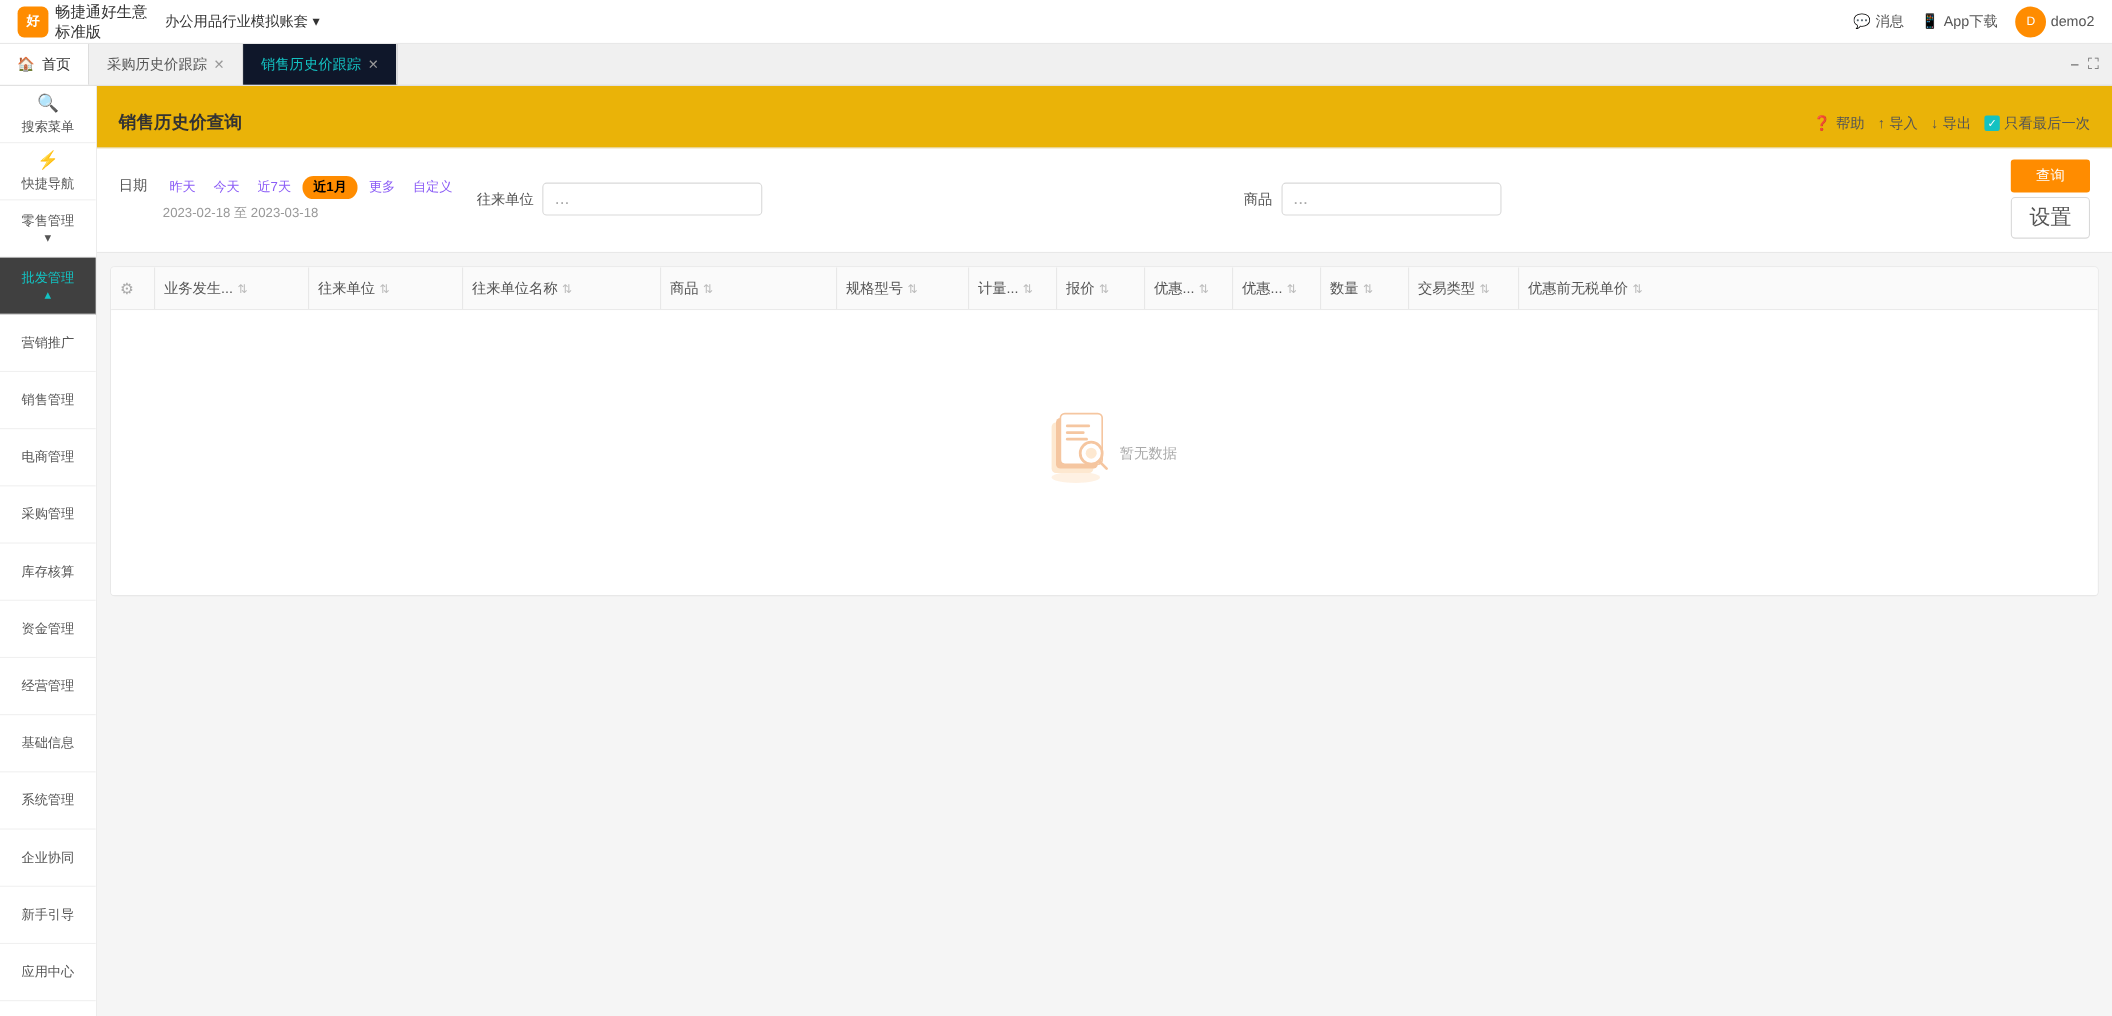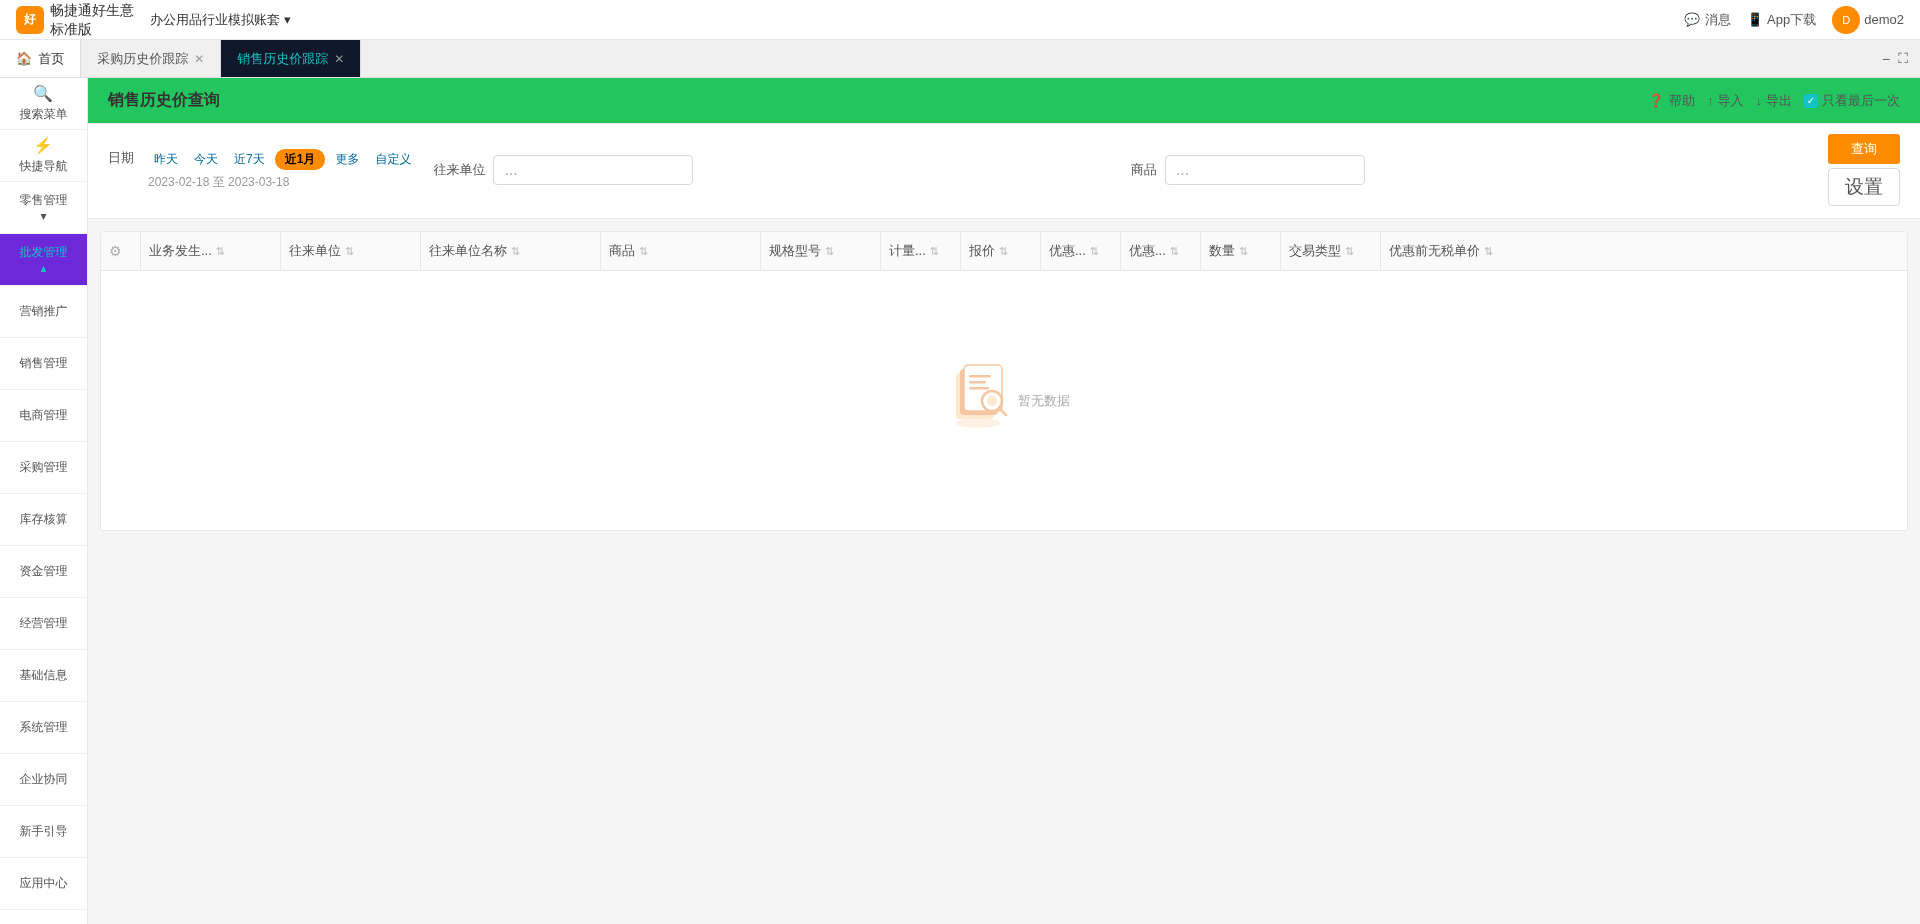--- a/index.html
+++ b/index.html
@@ -80,30 +80,30 @@
       align-items: center;
       justify-content: center;
       padding: 10px 4px;
       cursor: pointer;
       font-size: 12px;
       color: #555;
       border-bottom: 1px solid #f0f0f0;
       min-height: 52px;
       text-align: center;
     }
-    .sidebar-item.active { color: #13c2c2; background: #6d28d9; }
+    .sidebar-item.active { color: #13c2c2; background: #404040; }
     .sidebar-item .item-icon { font-size: 16px; margin-bottom: 3px; }
 
     
     .content-area { flex: 1; display: flex; flex-direction: column; overflow: hidden; background: #f5f5f5; }
 
     
     .page-header {
-      background: #22c55e;
-      padding: 12px 20px 0 20px;
+      background: #eab308;
+      padding: 23px 20px 0 20px;
       border-bottom: 1px solid #e8e8e8;
       flex-shrink: 0;
     }
     .page-title-row {
       display: flex;
       align-items: center;
       justify-content: space-between;
       margin-bottom: 12px;
     }
     .page-title {
@@ -124,21 +124,21 @@
       align-items: center;
       gap: 16px;
       flex-wrap: wrap;
       border-bottom: 1px solid #e8e8e8;
       flex-shrink: 0;
     }
     .filter-group { display: flex; align-items: flex-start; gap: 14px; }
     .filter-label { font-size: 13px; color: #555; white-space: nowrap; }
     .date-filters { display: flex; flex-direction: column; }
     .date-btns { display: flex; align-items: center; gap: 4px; margin-bottom: 4px; }
-    .date-btn { font-size: 12px; color: #0369a1; cursor: pointer; padding: 2px 6px; border-radius: 3px; }
+    .date-btn { font-size: 12px; color: #8b5cf6; cursor: pointer; padding: 2px 6px; border-radius: 3px; }
     .date-btn.active { background: #ff8c00; color: #000000; border-radius: 10px; padding: 2px 10px; font-weight: bold; }
     .date-range { font-size: 12px; color: #999; }
     .filter-input-group { display: flex; align-items: center; gap: 8px; flex: 1; }
     .filter-input {
       border: 1px solid #d9d9d9;
       border-radius: 4px;
       padding: 5px 10px;
       font-size: 13px;
       color: #333;
       background: #fff;

